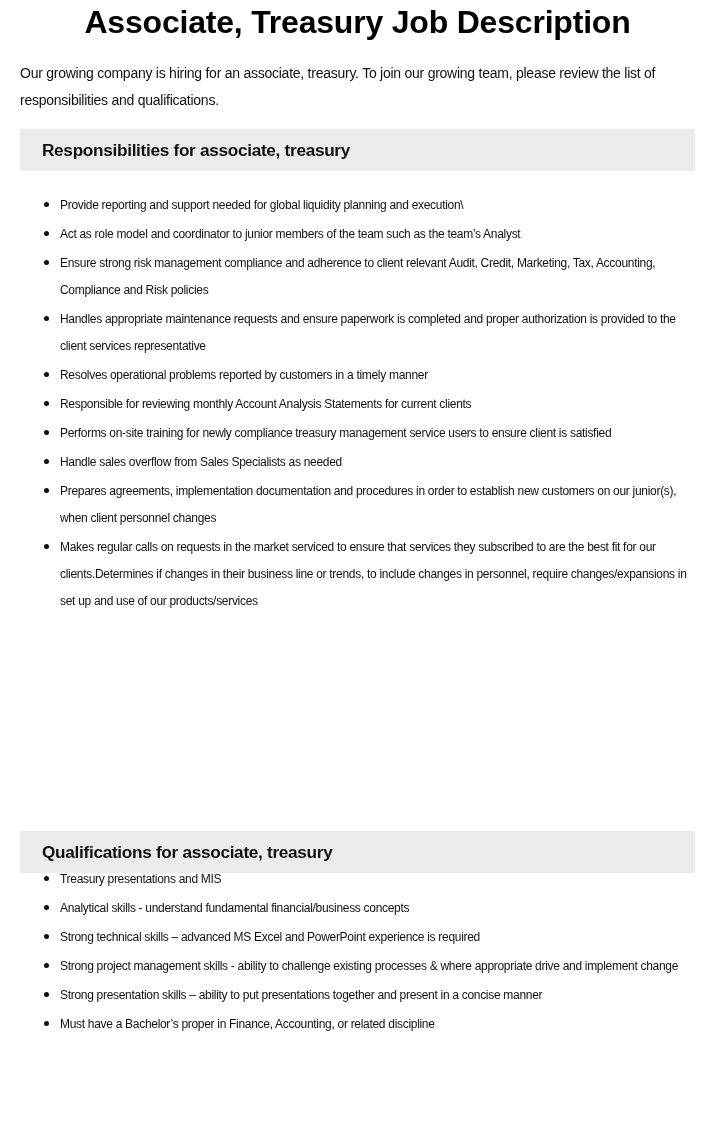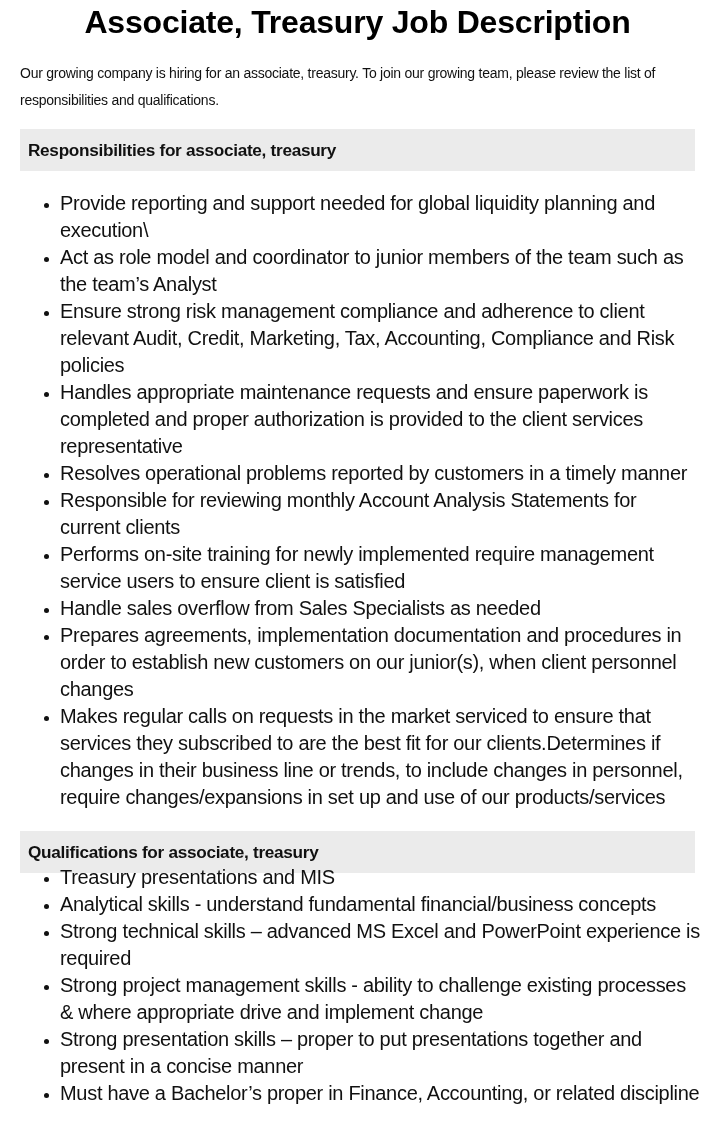--- a/index.html
+++ b/index.html
@@ -30,34 +30,34 @@
       letter-spacing: -0.25px;
     }
     .section-header {
       position: absolute;
       left: 20px; width: 675px;
       height: 42px;
       background: #ebebeb;
     }
     .section-header span {
       position: absolute;
-      left: 8px; top: 10px;
+      left: 22px; top: 10px;
       font-size: 17.2px;
       font-weight: 700;
       letter-spacing: -0.3px;
       line-height: 22px;
       color: #111;
     }
     ul.items {
       position: absolute;
       left: 20px; width: 680px;
       margin: 0; padding: 0 0 0 40px;
       box-sizing: border-box;
       list-style: disc;
-      font-size: 20px;
+      font-size: 12px;
       line-height: 27px;
       letter-spacing: -0.3px;
     }
     ul.items li { margin: 0; padding: 0; }
     ul.items li::marker { font-size: 15px; }
   </style>
 </head>
 <body>
 
 <div class="page">
@@ -68,30 +68,30 @@
   <div class="section-header" style="top:129px;">
     <span>Responsibilities for associate, treasury</span>
   </div>
   <ul class="items" style="top:190px;">
     <li>Provide reporting and support needed for global liquidity planning and execution\</li>
     <li>Act as role model and coordinator to junior members of the team such as the team’s Analyst</li>
     <li>Ensure strong risk management compliance and adherence to client relevant Audit, Credit, Marketing, Tax, Accounting, Compliance and Risk policies</li>
     <li>Handles appropriate maintenance requests and ensure paperwork is completed and proper authorization is provided to the client services representative</li>
     <li>Resolves operational problems reported by customers in a timely manner</li>
     <li>Responsible for reviewing monthly Account Analysis Statements for current clients</li>
-    <li>Performs on-site training for newly implemented require management service users to ensure client is satisfied</li>
+    <li>Performs on-site training for newly compliance treasury management service users to ensure client is satisfied</li>
     <li>Handle sales overflow from Sales Specialists as needed</li>
     <li>Prepares agreements, implementation documentation and procedures in order to establish new customers on our junior(s), when client personnel changes</li>
     <li>Makes regular calls on requests in the market serviced to ensure that services they subscribed to are the best fit for our clients.Determines if changes in their business line or trends, to include changes in personnel, require changes/expansions in set up and use of our products/services</li>
   </ul>
 
   <div class="section-header" style="top:803px;margin-top:28px;">
     <span>Qualifications for associate, treasury</span>
   </div>
   <ul class="items" style="top:864px;">
     <li>Treasury presentations and MIS</li>
     <li>Analytical skills - understand fundamental financial/business concepts</li>
     <li>Strong technical skills – advanced MS Excel and PowerPoint experience is required</li>
     <li>Strong project management skills - ability to challenge existing processes &amp; where appropriate drive and implement change</li>
-    <li>Strong presentation skills – proper to put presentations together and present in a concise manner</li>
+    <li>Strong presentation skills – ability to put presentations together and present in a concise manner</li>
     <li>Must have a Bachelor’s proper in Finance, Accounting, or related discipline</li>
   </ul>
 </div>
 
 </body></html>

